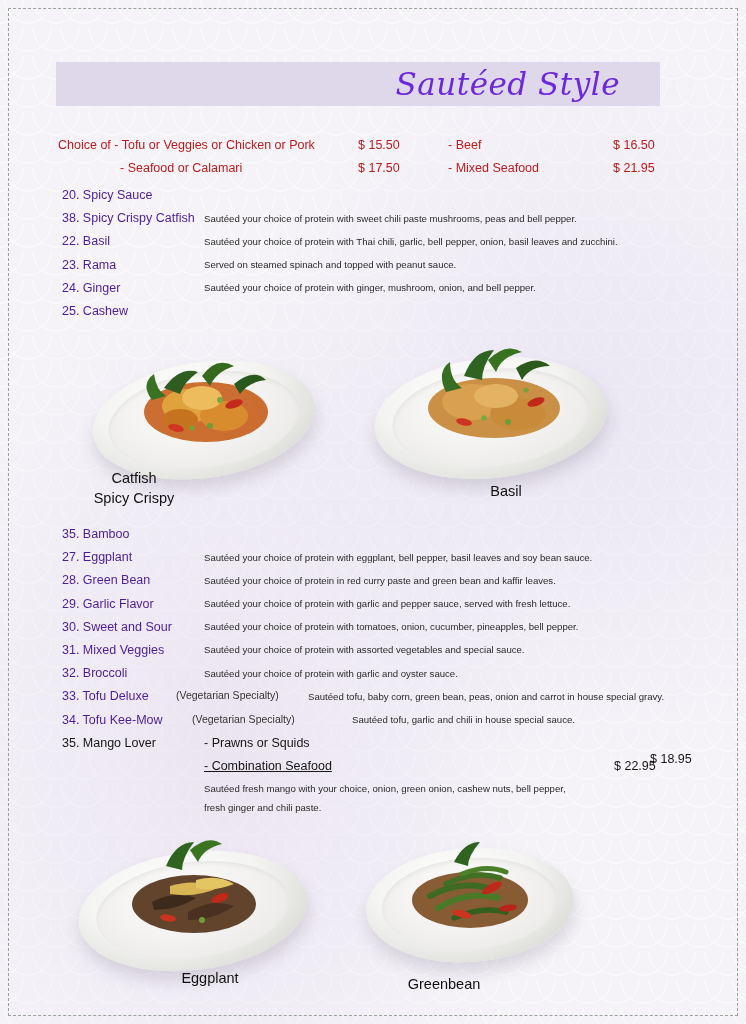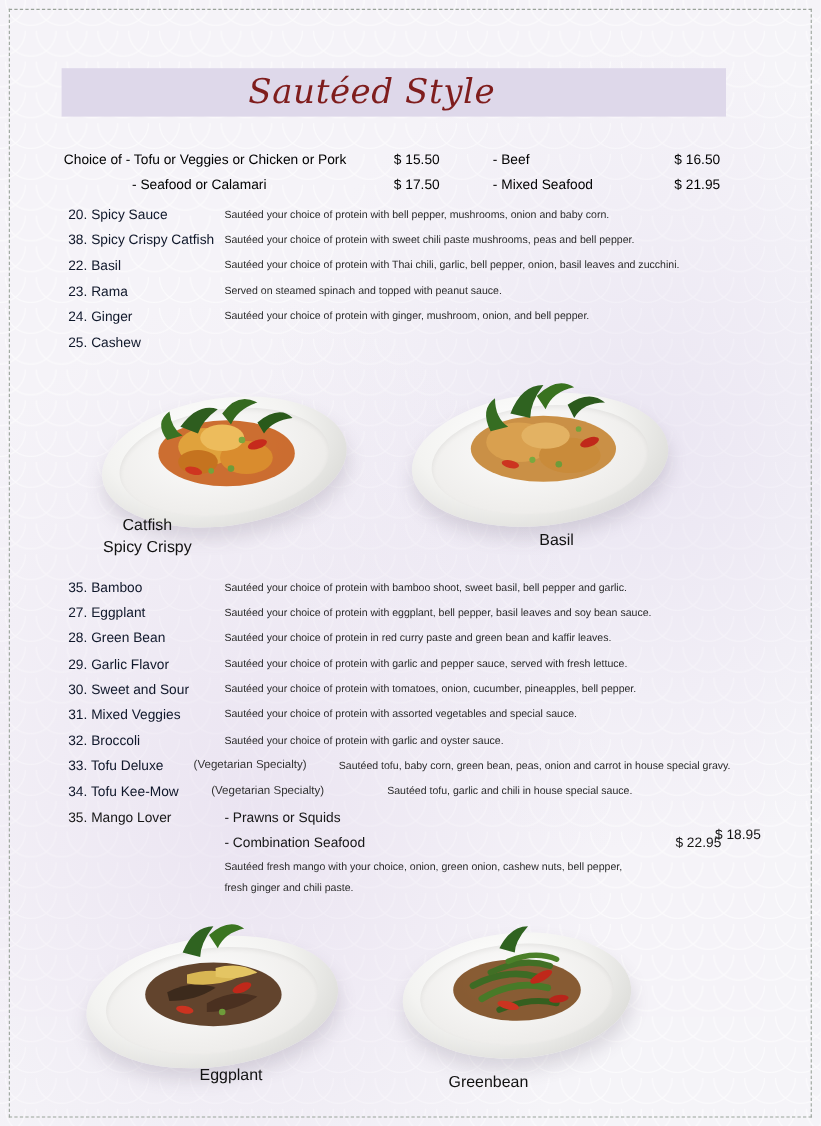--- a/index.html
+++ b/index.html
@@ -70,36 +70,36 @@
     height: 44px;
     background: #ded8ea;
   }
   .title-text {
     position: absolute;
     left: 56px;
     top: 58px;
     width: 564px;
     height: 52px;
     line-height: 52px;
-    text-align: center;
+    text-align: right;
     font-family: "DejaVu Serif", serif;
     font-style: italic;
     font-size: 31px;
-    color: #7f1d1d;
+    color: #6d28d9;
     letter-spacing: 0.5px;
   }
 
   
   .price-head {
     position: absolute;
     left: 58px;
     top: 138px;
     width: 620px;
     font-size: 12.5px;
-    color: #000000;
+    color: #b91c1c;
   }
   .price-row {
     position: relative;
     height: 23px;
   }
   .ph-left   { position: absolute; left: 0px;   top: 0; }
   .ph-price1 { position: absolute; left: 300px; top: 0; }
   .ph-mid    { position: absolute; left: 390px; top: 0; }
   .ph-price2 { position: absolute; left: 555px; top: 0; }
 
@@ -117,21 +117,21 @@
   .item {
     position: relative;
     height: 23.2px;
     white-space: nowrap;
   }
   .item .num-name {
     position: absolute;
     left: 4px;
     top: 0;
     font-size: 12.5px;
-    color: #0f172a;
+    color: #4c1d95;
   }
   .item .veg {
     font-size: 10.5px;
     color: #333333;
   }
   .item .desc {
     position: absolute;
     left: 146px;
     top: 1.5px;
     font-size: 9.6px;
@@ -145,21 +145,21 @@
   .mango {
     position: absolute;
     left: 58px;
     top: 736px;
     width: 640px;
     font-size: 12.5px;
     color: #161616;
   }
   .mango .ml-name  { position: absolute; left: 4px;   top: 0px; }
   .mango .ml-opt1  { position: absolute; left: 146px; top: 0px; }
-  .mango .ml-opt2  { position: absolute; left: 146px; top: 23px; }
+  .mango .ml-opt2  { position: absolute; left: 146px; top: 23px; text-decoration: underline; }
   .mango .ml-pr1   { position: absolute; left: 556px; top: 16px; margin-left: 36px; }
   .mango .ml-pr2   { position: absolute; left: 556px; top: 23px; }
   .mango .ml-desc1 { position: absolute; left: 146px; top: 47px; font-size: 9.6px; color: #2a2a2a; }
   .mango .ml-desc2 { position: absolute; left: 146px; top: 66px; font-size: 9.6px; color: #2a2a2a; }
 
   
   .photo {
     position: absolute;
   }
   .plate {
@@ -209,21 +209,20 @@
         <span class="ph-left" style="left:62px;">- Seafood or Calamari</span>
         <span class="ph-price1">$ 17.50</span>
         <span class="ph-mid">- Mixed Seafood</span>
         <span class="ph-price2">$ 21.95</span>
       </div>
     </div>
 
     <div class="items block-a">
       <div class="item">
         <span class="num-name">20. Spicy  Sauce</span>
-        <span class="desc">Sautéed your choice of protein with bell pepper, mushrooms, onion and baby corn.</span>
       </div>
       <div class="item">
         <span class="num-name">38. Spicy Crispy Catfish</span>
         <span class="desc">Sautéed your choice of protein with sweet chili paste mushrooms, peas and bell pepper.</span>
       </div>
       <div class="item">
         <span class="num-name">22. Basil</span>
         <span class="desc">Sautéed your choice of protein with Thai chili, garlic, bell pepper, onion, basil leaves and zucchini.</span>
       </div>
       <div class="item">
@@ -285,21 +284,20 @@
         <circle cx="158" cy="60" r="2.6" fill="#74a23c"></circle>
       </svg>
     </div>
     <div class="caption" style="left:418px; top:483px; width:176px;">
       <span>Basil</span>
     </div>
 
     <div class="items block-b">
       <div class="item">
         <span class="num-name">35. Bamboo</span>
-        <span class="desc">Sautéed your choice of protein with bamboo shoot, sweet basil, bell pepper and garlic.</span>
       </div>
       <div class="item">
         <span class="num-name">27. Eggplant</span>
         <span class="desc">Sautéed your choice of protein with eggplant, bell pepper, basil leaves and soy bean sauce.</span>
       </div>
       <div class="item">
         <span class="num-name">28. Green Bean</span>
         <span class="desc">Sautéed your choice of protein in red curry paste and green bean and kaffir leaves.</span>
       </div>
       <div class="item">

